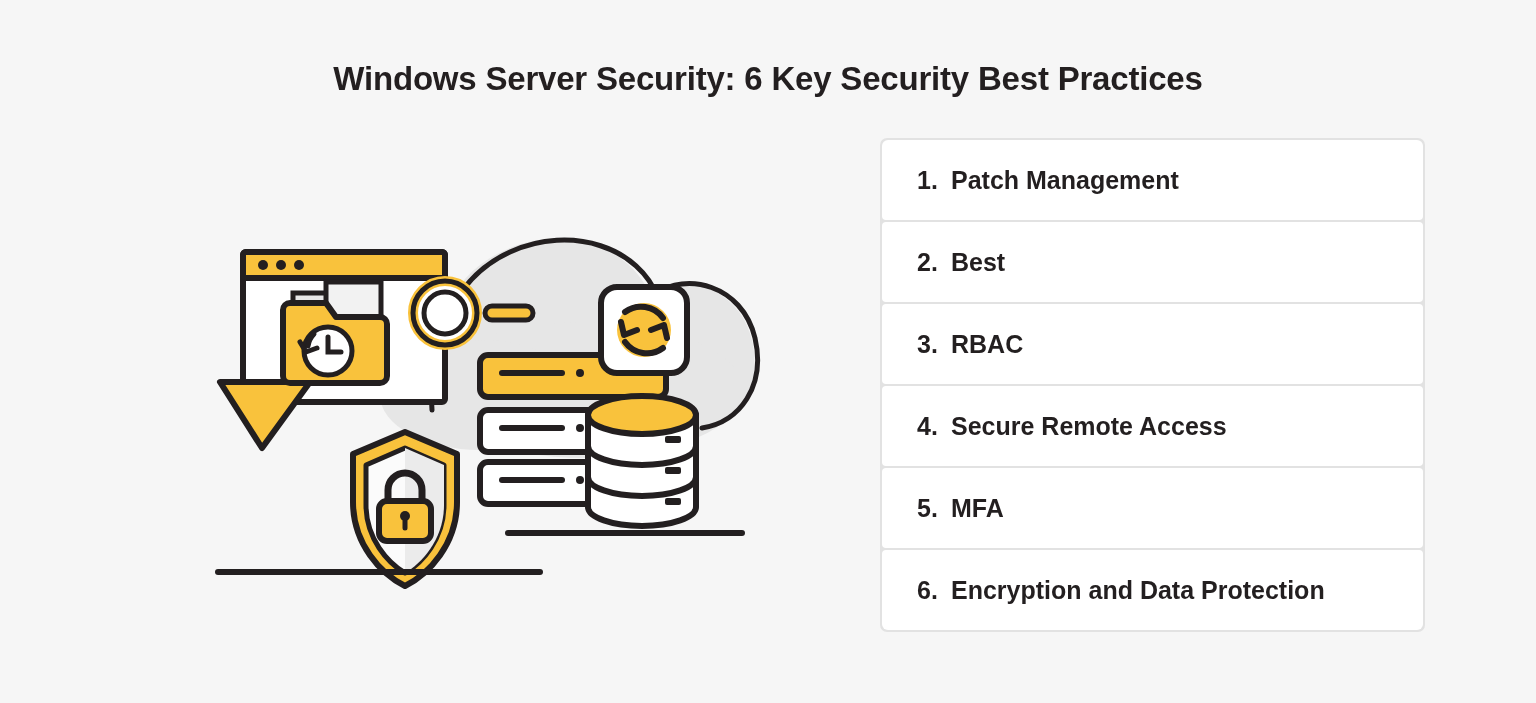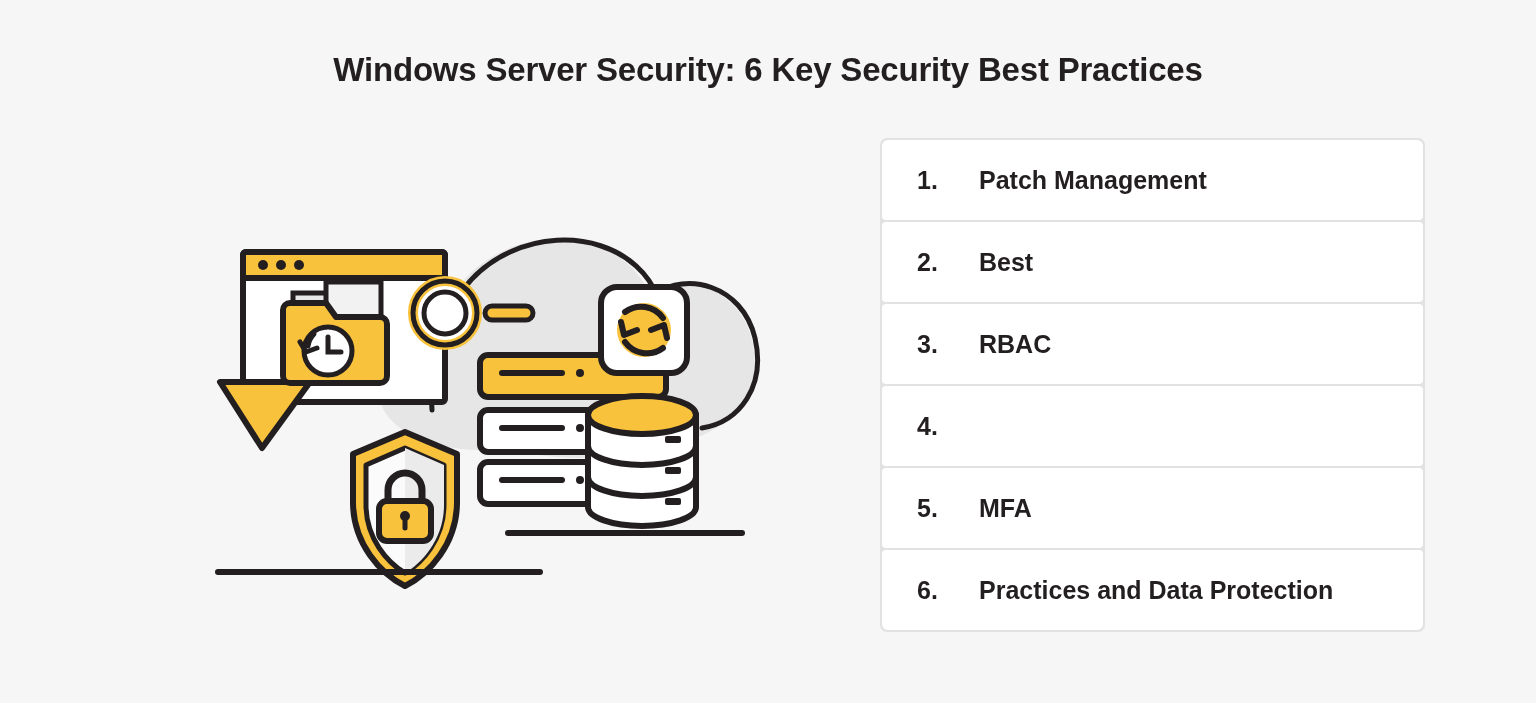--- a/index.html
+++ b/index.html
@@ -11,21 +11,21 @@
     height: 703px;
     background: #f6f6f6;
     font-family: "Liberation Sans", sans-serif;
     overflow: hidden;
     position: relative;
   }
 
   
   .page-title {
     position: absolute;
-    top: 48px;
+    top: 57px;
     left: 0;
     width: 1536px;
     text-align: center;
     font-size: 33px;
     font-weight: bold;
     color: #231f20;
     letter-spacing: -0.2px;
     line-height: 44px;
     white-space: nowrap;
   }
@@ -71,21 +71,20 @@
   }
   .practice-item:first-child { border-radius: 6px 6px 4px 4px; }
   .practice-item:last-child  { border-radius: 4px 4px 6px 6px; }
   .practice-num {
     display: inline-block;
     min-width: 34px;
     font-weight: bold;
   }
   .practice-label {
     font-weight: bold;
-    margin-left: 28px;
   }
 </style>
 </head>
 <body>
 
 <div class="page-title">Windows Server Security: 6 Key Security Best Practices</div>
 
 <div class="illustration">
   <svg width="620" height="450" viewBox="0 0 620 450" xmlns="http://www.w3.org/2000/svg">
 
@@ -226,25 +225,26 @@
     <span class="practice-label">Best</span>
   </div>
 
   <div class="practice-item">
     <span class="practice-num">3.</span>
     <span class="practice-label">RBAC</span>
   </div>
 
   <div class="practice-item">
     <span class="practice-num">4.</span>
+    <span class="practice-label">Secure Remote Access</span>
   </div>
 
   <div class="practice-item">
     <span class="practice-num">5.</span>
     <span class="practice-label">MFA</span>
   </div>
 
   <div class="practice-item">
     <span class="practice-num">6.</span>
-    <span class="practice-label">Practices and Data Protection</span>
+    <span class="practice-label">Encryption and Data Protection</span>
   </div>
 
 </div>
 
 </body></html>

